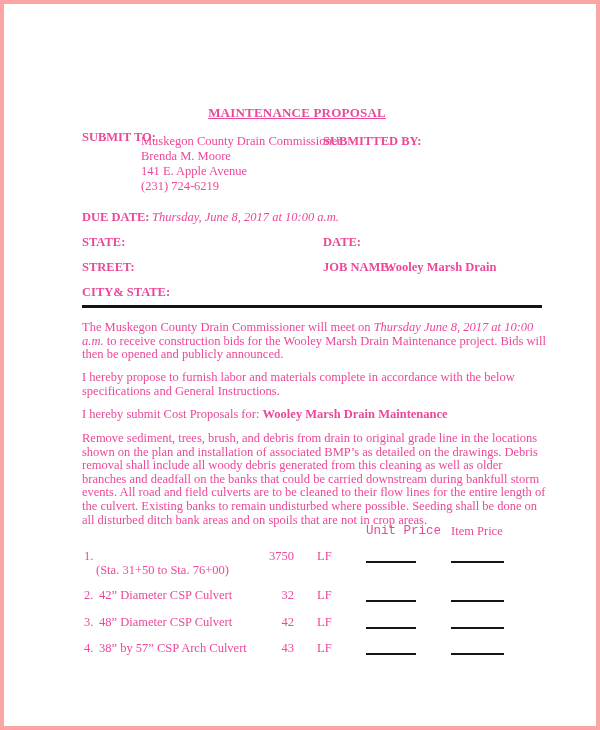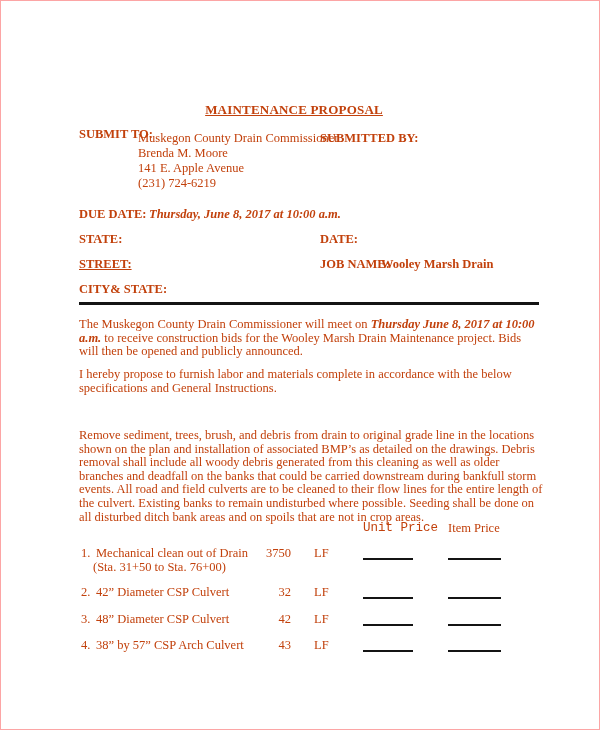--- a/index.html
+++ b/index.html
@@ -2,29 +2,29 @@
 <html><head>
 <meta charset="utf-8">
 <style>
   * { box-sizing: border-box; margin: 0; padding: 0; }
   html, body { background: #ffffff; }
   .page {
     position: relative;
     width: 600px;
     height: 730px;
     background: #ffffff;
-    border: 1px solid #fca5a5;
+    border: 4px solid #fca5a5;
     font-family: "Liberation Serif", serif;
     font-size: 12.5px;
-    color: #c2410c;
+    color: #ec4899;
     overflow: hidden;
   }
   .abs { position: absolute; white-space: nowrap; }
   .b  { font-weight: bold; }
-  .bi { font-weight: bold; font-style: italic; }
+  .bi { font-weight: normal; font-style: italic; }
   .doc-title {
     position: absolute;
     left: 78px; top: 101px; width: 430px;
     text-align: center;
     font-weight: bold;
     font-size: 13px;
     letter-spacing: 0.2px;
     text-decoration: underline;
   }
   .addr div { line-height: 15px; }
@@ -66,43 +66,45 @@
   <div class="abs b" style="left:319px; top:130px;">SUBMITTED BY:</div>
 
   <div class="abs" style="left:78px; top:206px;">
     <span class="b">DUE DATE:</span>
     <span class="bi" style="position:absolute; left:70px;">Thursday, June 8, 2017 at 10:00 a.m.</span>
   </div>
 
   <div class="abs b" style="left:78px; top:231px;">STATE:</div>
   <div class="abs b" style="left:319px; top:231px;">DATE:</div>
 
-  <div class="abs b" style="left:78px; top:256px;text-decoration:underline;">STREET:</div>
+  <div class="abs b" style="left:78px; top:256px;">STREET:</div>
   <div class="abs b" style="left:319px; top:256px;">JOB NAME:</div>
   <div class="abs b" style="left:380px; top:256px;">Wooley Marsh Drain</div>
 
   <div class="abs b" style="left:78px; top:281px;">CITY&amp; STATE:</div>
 
   <div class="divider"></div>
 
   <div class="para" style="top:317px;">
     <span>The Muskegon County Drain Commissioner will meet on </span><span class="bi">Thursday June 8, 2017 at 10:00 a.m.</span><span> to receive construction bids for the Wooley Marsh Drain Maintenance project.  Bids will then be opened and publicly announced.</span>
   </div>
 
   <div class="para" style="top:367px;">I hereby propose to furnish labor and materials complete in accordance with the below specifications and General Instructions.</div>
 
+  <div class="para" style="top:404px;">
+    <span>I hereby submit Cost Proposals for: </span><span class="b">Wooley Marsh Drain Maintenance</span>
+  </div>
 
   <div class="para" style="top:428px;">Remove sediment, trees, brush, and debris from drain to original grade line in the locations shown on the plan and installation of associated BMP’s as detailed on the drawings.  Debris removal shall include all woody debris generated from this cleaning as well as older branches and deadfall on the banks that could be carried downstream during bankfull storm events.  All road and field culverts are to be cleaned to their flow lines for the entire length of the culvert.  Existing banks to remain undisturbed where possible.  Seeding shall be done on all disturbed ditch bank areas and on spoils that are not in crop areas.</div>
 
   <div class="abs" style="left:362px; top:520px;font-family:Liberation Mono, monospace;">Unit Price</div>
   <div class="abs" style="left:447px; top:520px;">Item Price</div>
 
   <div class="row" style="top:545px; height:32px;">
     <span class="c-num">1.</span>
-    <span class="c-desc">Mechanical clean out of Drain</span>
     <span class="c-desc2">(Sta. 31+50 to Sta. 76+00)</span>
     <span class="c-qty">3750</span>
     <span class="c-unit">LF</span>
     <span class="c-blank-unit"></span>
     <span class="c-blank-item"></span>
   </div>
 
   <div class="row" style="top:584px; height:18px;">
     <span class="c-num">2.</span>
     <span class="c-desc">42” Diameter CSP Culvert</span>

